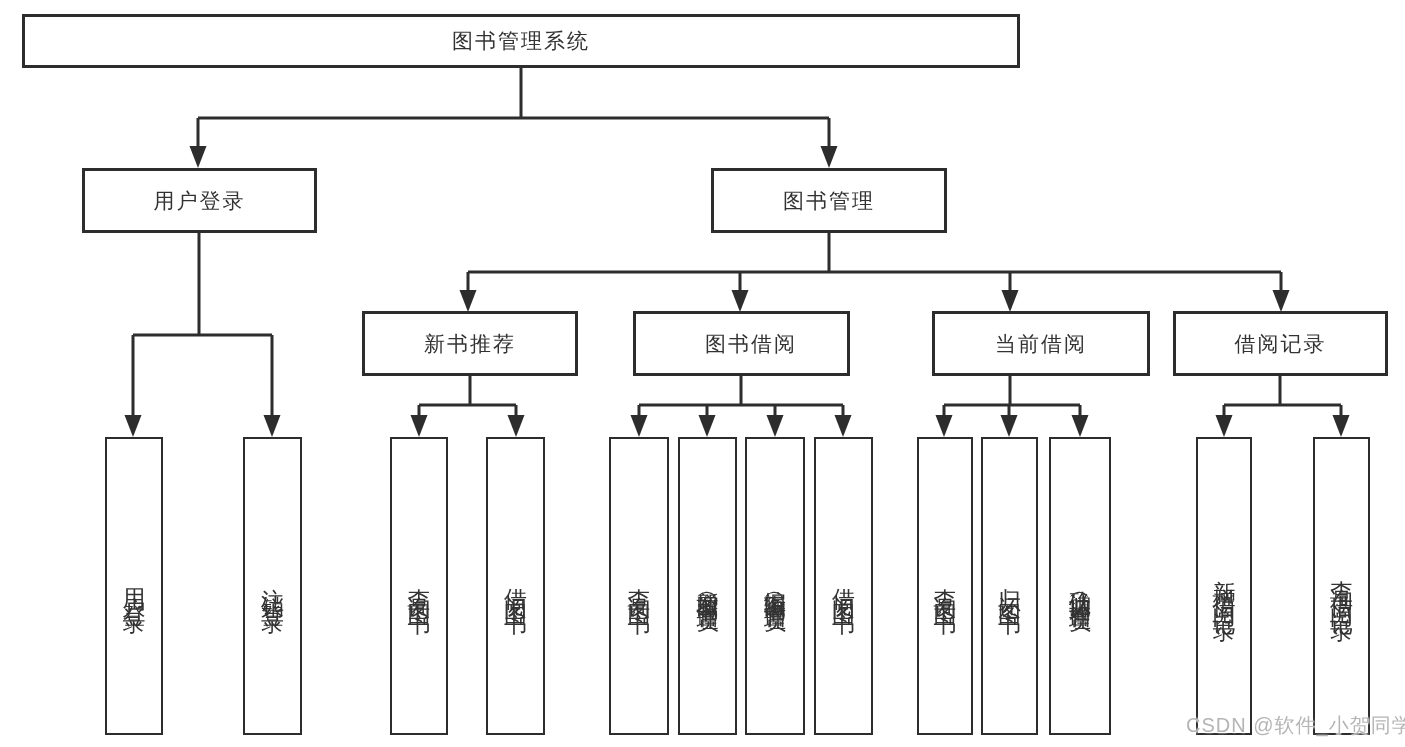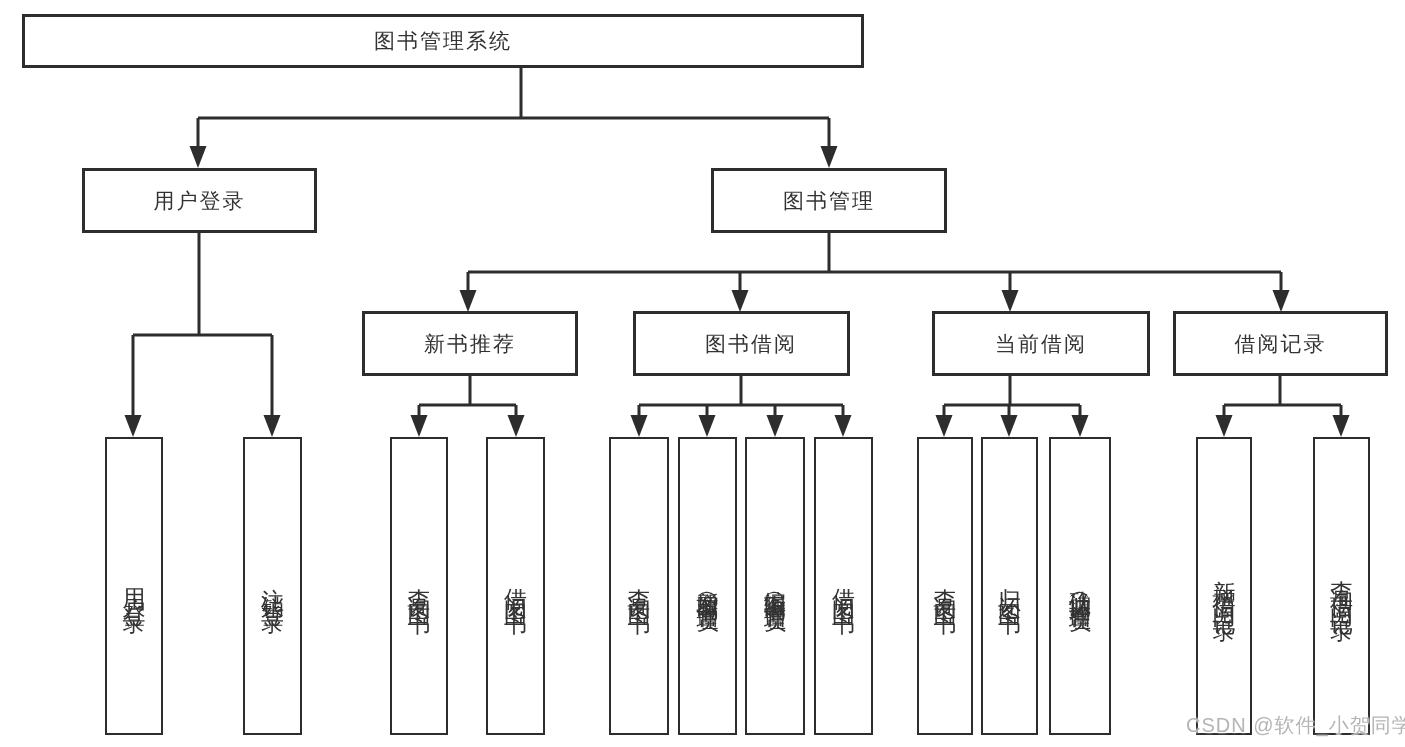--- a/index.html
+++ b/index.html
@@ -99,21 +99,21 @@
       <polygon points="766.5,415 783.5,415 775,437"></polygon>
       <polygon points="834.5,415 851.5,415 843,437"></polygon>
       <polygon points="935.5,415 952.5,415 944,437"></polygon>
       <polygon points="1000.5,415 1017.5,415 1009,437"></polygon>
       <polygon points="1071.5,415 1088.5,415 1080,437"></polygon>
       <polygon points="1215.5,415 1232.5,415 1224,437"></polygon>
       <polygon points="1332.5,415 1349.5,415 1341,437"></polygon>
     </g>
   </svg>
 
-  <div class="box hbox" style="left:22px; top:14px; width:842px; height:54px;">图书管理系统</div>
+  <div class="box hbox" style="left:22px; top:14px; width:998px; height:54px;">图书管理系统</div>
 
   <div class="box hbox" style="left:82px; top:168px; width:235px; height:65px;">用户登录</div>
   <div class="box hbox" style="left:362px; top:311px; width:216px; height:65px;">新书推荐</div>
 
   <div class="box hbox" style="left:711px; top:168px; width:236px; height:65px;">图书管理</div>
   <div class="box hbox" style="left:633px; top:311px; width:217px; height:65px;padding-left:19px;">图书借阅</div>
   <div class="box hbox" style="left:932px; top:311px; width:218px; height:65px;">当前借阅</div>
   <div class="box hbox" style="left:1173px; top:311px; width:215px; height:65px;">借阅记录</div>
 
   <div class="box vbox" style="left:105px; top:437px; width:58px; height:298px;">用户登录</div>

